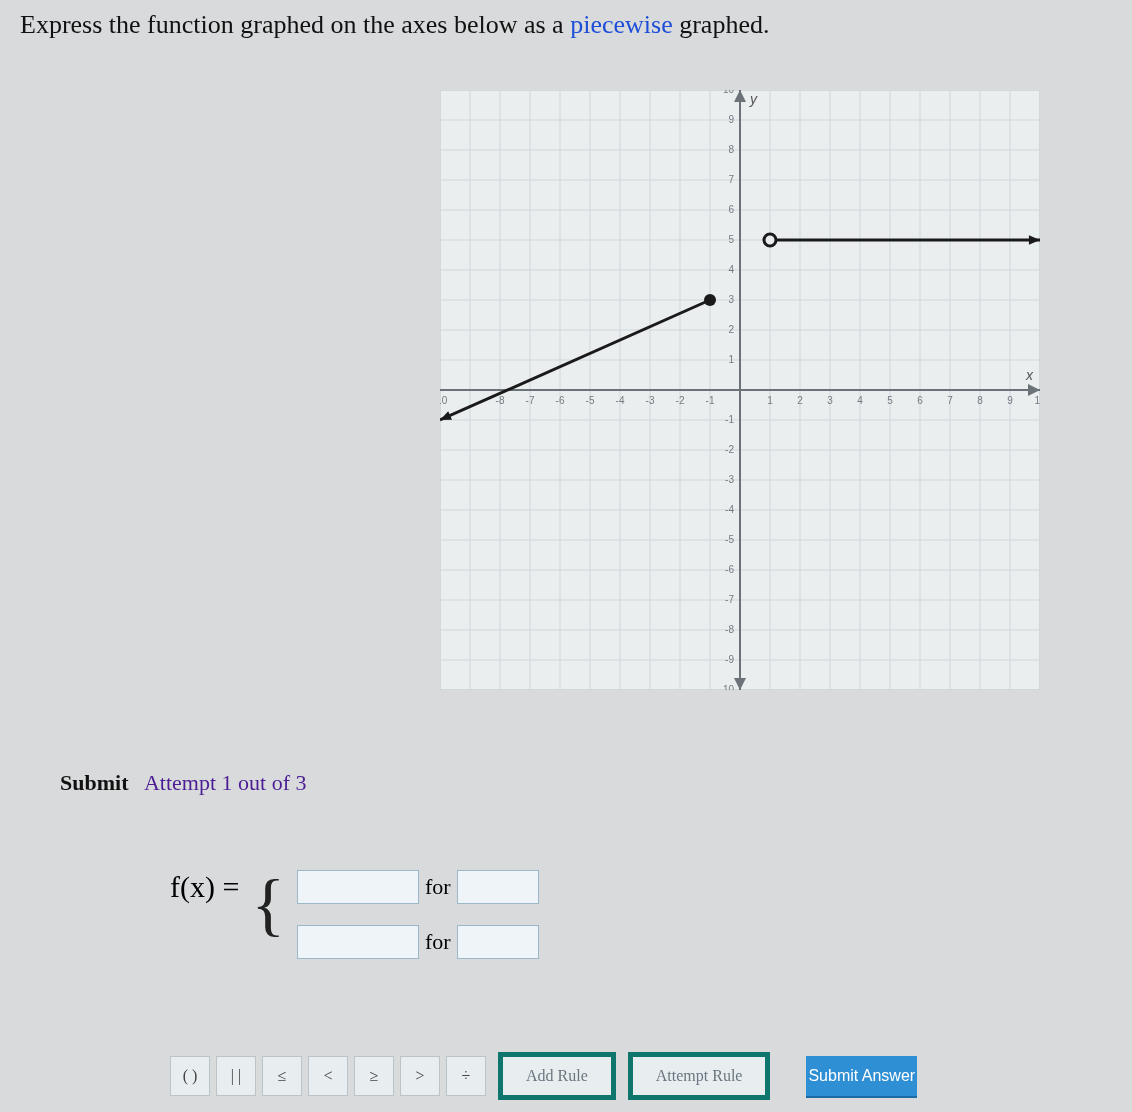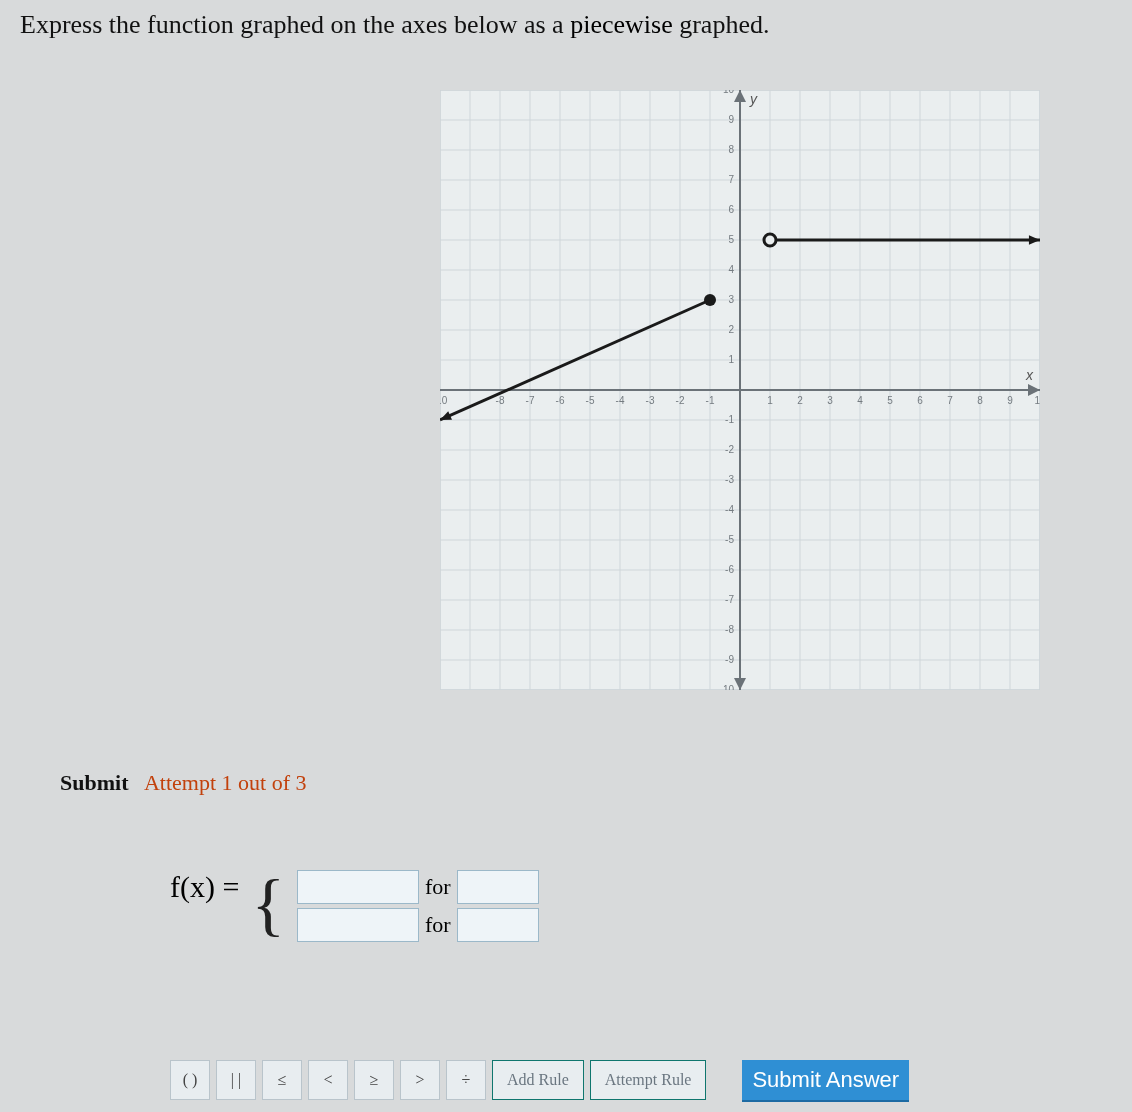--- a/index.html
+++ b/index.html
@@ -1,31 +1,31 @@
 <!DOCTYPE html>
 <html><head>
 <meta charset="utf-8">
 <style>
   html,body{margin:0;padding:0;width:1132px;height:1112px;background:#d8dadb;font-family:"Times New Roman",serif;overflow:hidden}
   .page{position:relative;width:100%;height:100%}
   .question{position:absolute;left:20px;top:10px;font-size:26px;color:#111}
-  .question .pw{color:#000000}
+  .question .pw{color:#1d4ed8}
   .graph{position:absolute;left:440px;top:90px;width:600px;height:600px}
   .answer-label{position:absolute;left:60px;top:770px;font-size:22px;color:#111}
-  .answer-label .att{color:#c2410c;font-weight:normal;margin-left:10px}
+  .answer-label .att{color:#4c1d95;font-weight:normal;margin-left:10px}
   .eq{position:absolute;left:170px;top:870px;font-size:30px;display:flex;align-items:flex-start;gap:8px}
   .brace{font-size:70px;line-height:70px;color:#222;margin:0 4px}
-  .rows{display:flex;flex-direction:column;gap:4px}
+  .rows{display:flex;flex-direction:column;gap:21px}
   .row{display:flex;align-items:center;gap:6px;font-size:22px}
   .slot{width:120px;height:32px;border:1px solid #9bb8c9;background:#eef4f8}
   .slot.sm{width:80px}
   .toolbar{position:absolute;left:170px;bottom:12px;display:flex;gap:6px;align-items:center}
   .tbtn{width:38px;height:38px;border:1px solid #b9c4cb;background:#e8edf0;display:flex;align-items:center;justify-content:center;font-size:16px;color:#444}
-  .rulebtn{height:38px;padding:0 14px;border:1px solid #0f766e;background:#e8edf0;font-size:16px;color:#6a7680;display:flex;align-items:center;}
-  .submit{height:40px;padding:0 10px;background:#2f8fd4;color:#fff;border:none;font-size:22px;margin-left:30px;display:flex;align-items:center;box-shadow:0 2px 0 #1c6aa3}
+  .rulebtn{height:38px;padding:0 23px;border:5px solid #0f766e;background:#e8edf0;font-size:16px;color:#6a7680;display:flex;align-items:center;margin-left:6px}
+  .submit{height:40px;padding:0 2px;background:#2f8fd4;color:#fff;border:none;font-size:16px;margin-left:30px;display:flex;align-items:center;box-shadow:0 2px 0 #1c6aa3}
   svg text{font-family:Arial,sans-serif}
 </style>
 </head>
 <body>
 
 <div class="page">
 
   <div class="question">
     <span>Express the function graphed on the axes below as a </span><span class="pw">piecewise</span><span> graphed.</span>
   </div>

